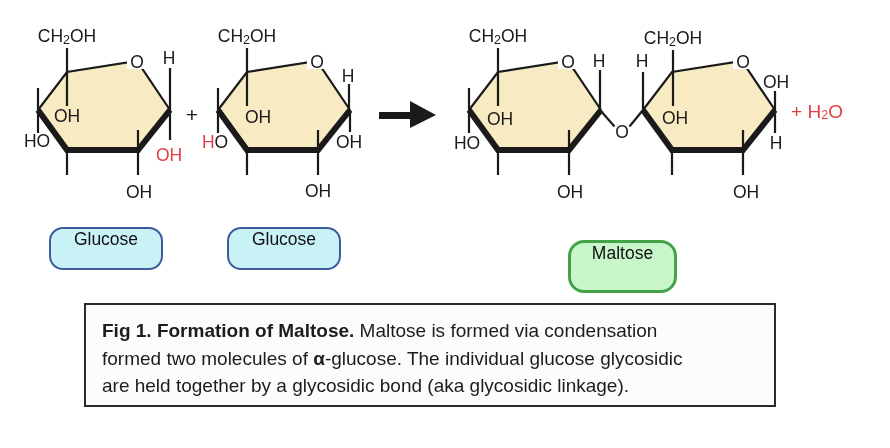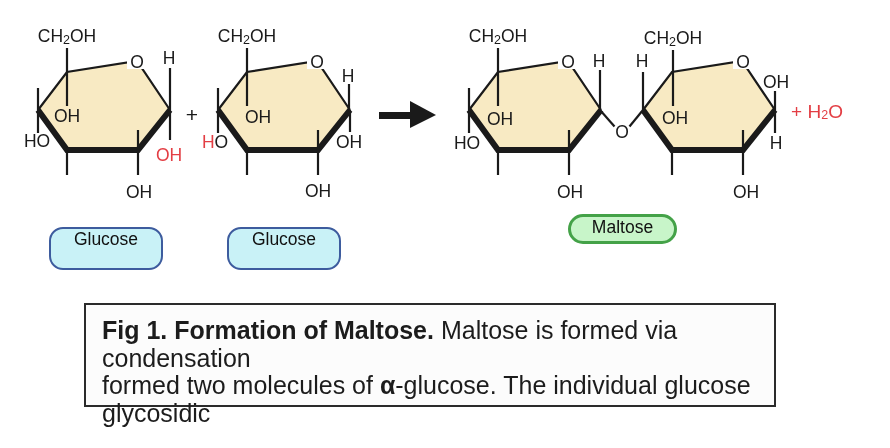--- a/index.html
+++ b/index.html
@@ -38,27 +38,27 @@
     font-size:17.5px;color:#111;background:var(--glucose-tag-fill);
     border:2.5px solid var(--glucose-tag-border);border-radius:14px;
     box-sizing:border-box;
   }
   .tag.green{
     background:var(--maltose-tag-fill);border:3px solid var(--maltose-tag-border);
     border-radius:16px;
   }
   #tag-glucose-1{left:49px;top:227px;width:114px;height:43px;}
   #tag-glucose-2{left:227px;top:227px;width:114px;height:43px;}
-  #tag-maltose{left:568px;top:214px;width:109px;height:30px;}
+  #tag-maltose{left:568px;top:240px;width:109px;height:53px;}
   .caption{
     position:absolute;left:84px;top:303px;width:692px;height:104px;
     box-sizing:border-box;background:var(--caption-bg);
     border:2px solid var(--caption-border);
     padding:12px 8px 0 16px;
-    font-size:25px;line-height:27.5px;color:#1C1C1C;
+    font-size:19px;line-height:27.5px;color:#1C1C1C;
   }
   .caption b{font-weight:700;}
 </style>
 </head>
 <body>
 
 <div class="screen">
 
   <svg width="890" height="218" viewBox="0 0 890 218">
 
@@ -173,15 +173,16 @@
   <div class="tag" id="tag-glucose-2">
     <span>Glucose</span>
   </div>
   <div class="tag green" id="tag-maltose">
     <span>Maltose</span>
   </div>
 
   <div class="caption">
     <b>Fig 1. Formation of Maltose.</b><span> Maltose is formed via condensation</span><br>
     <span>formed two molecules of </span><b>α</b><span>-glucose. The individual glucose glycosidic</span><br>
+    <span>are held together by a glycosidic bond (aka glycosidic linkage).</span>
   </div>
 
 </div>
 
 </body></html>

